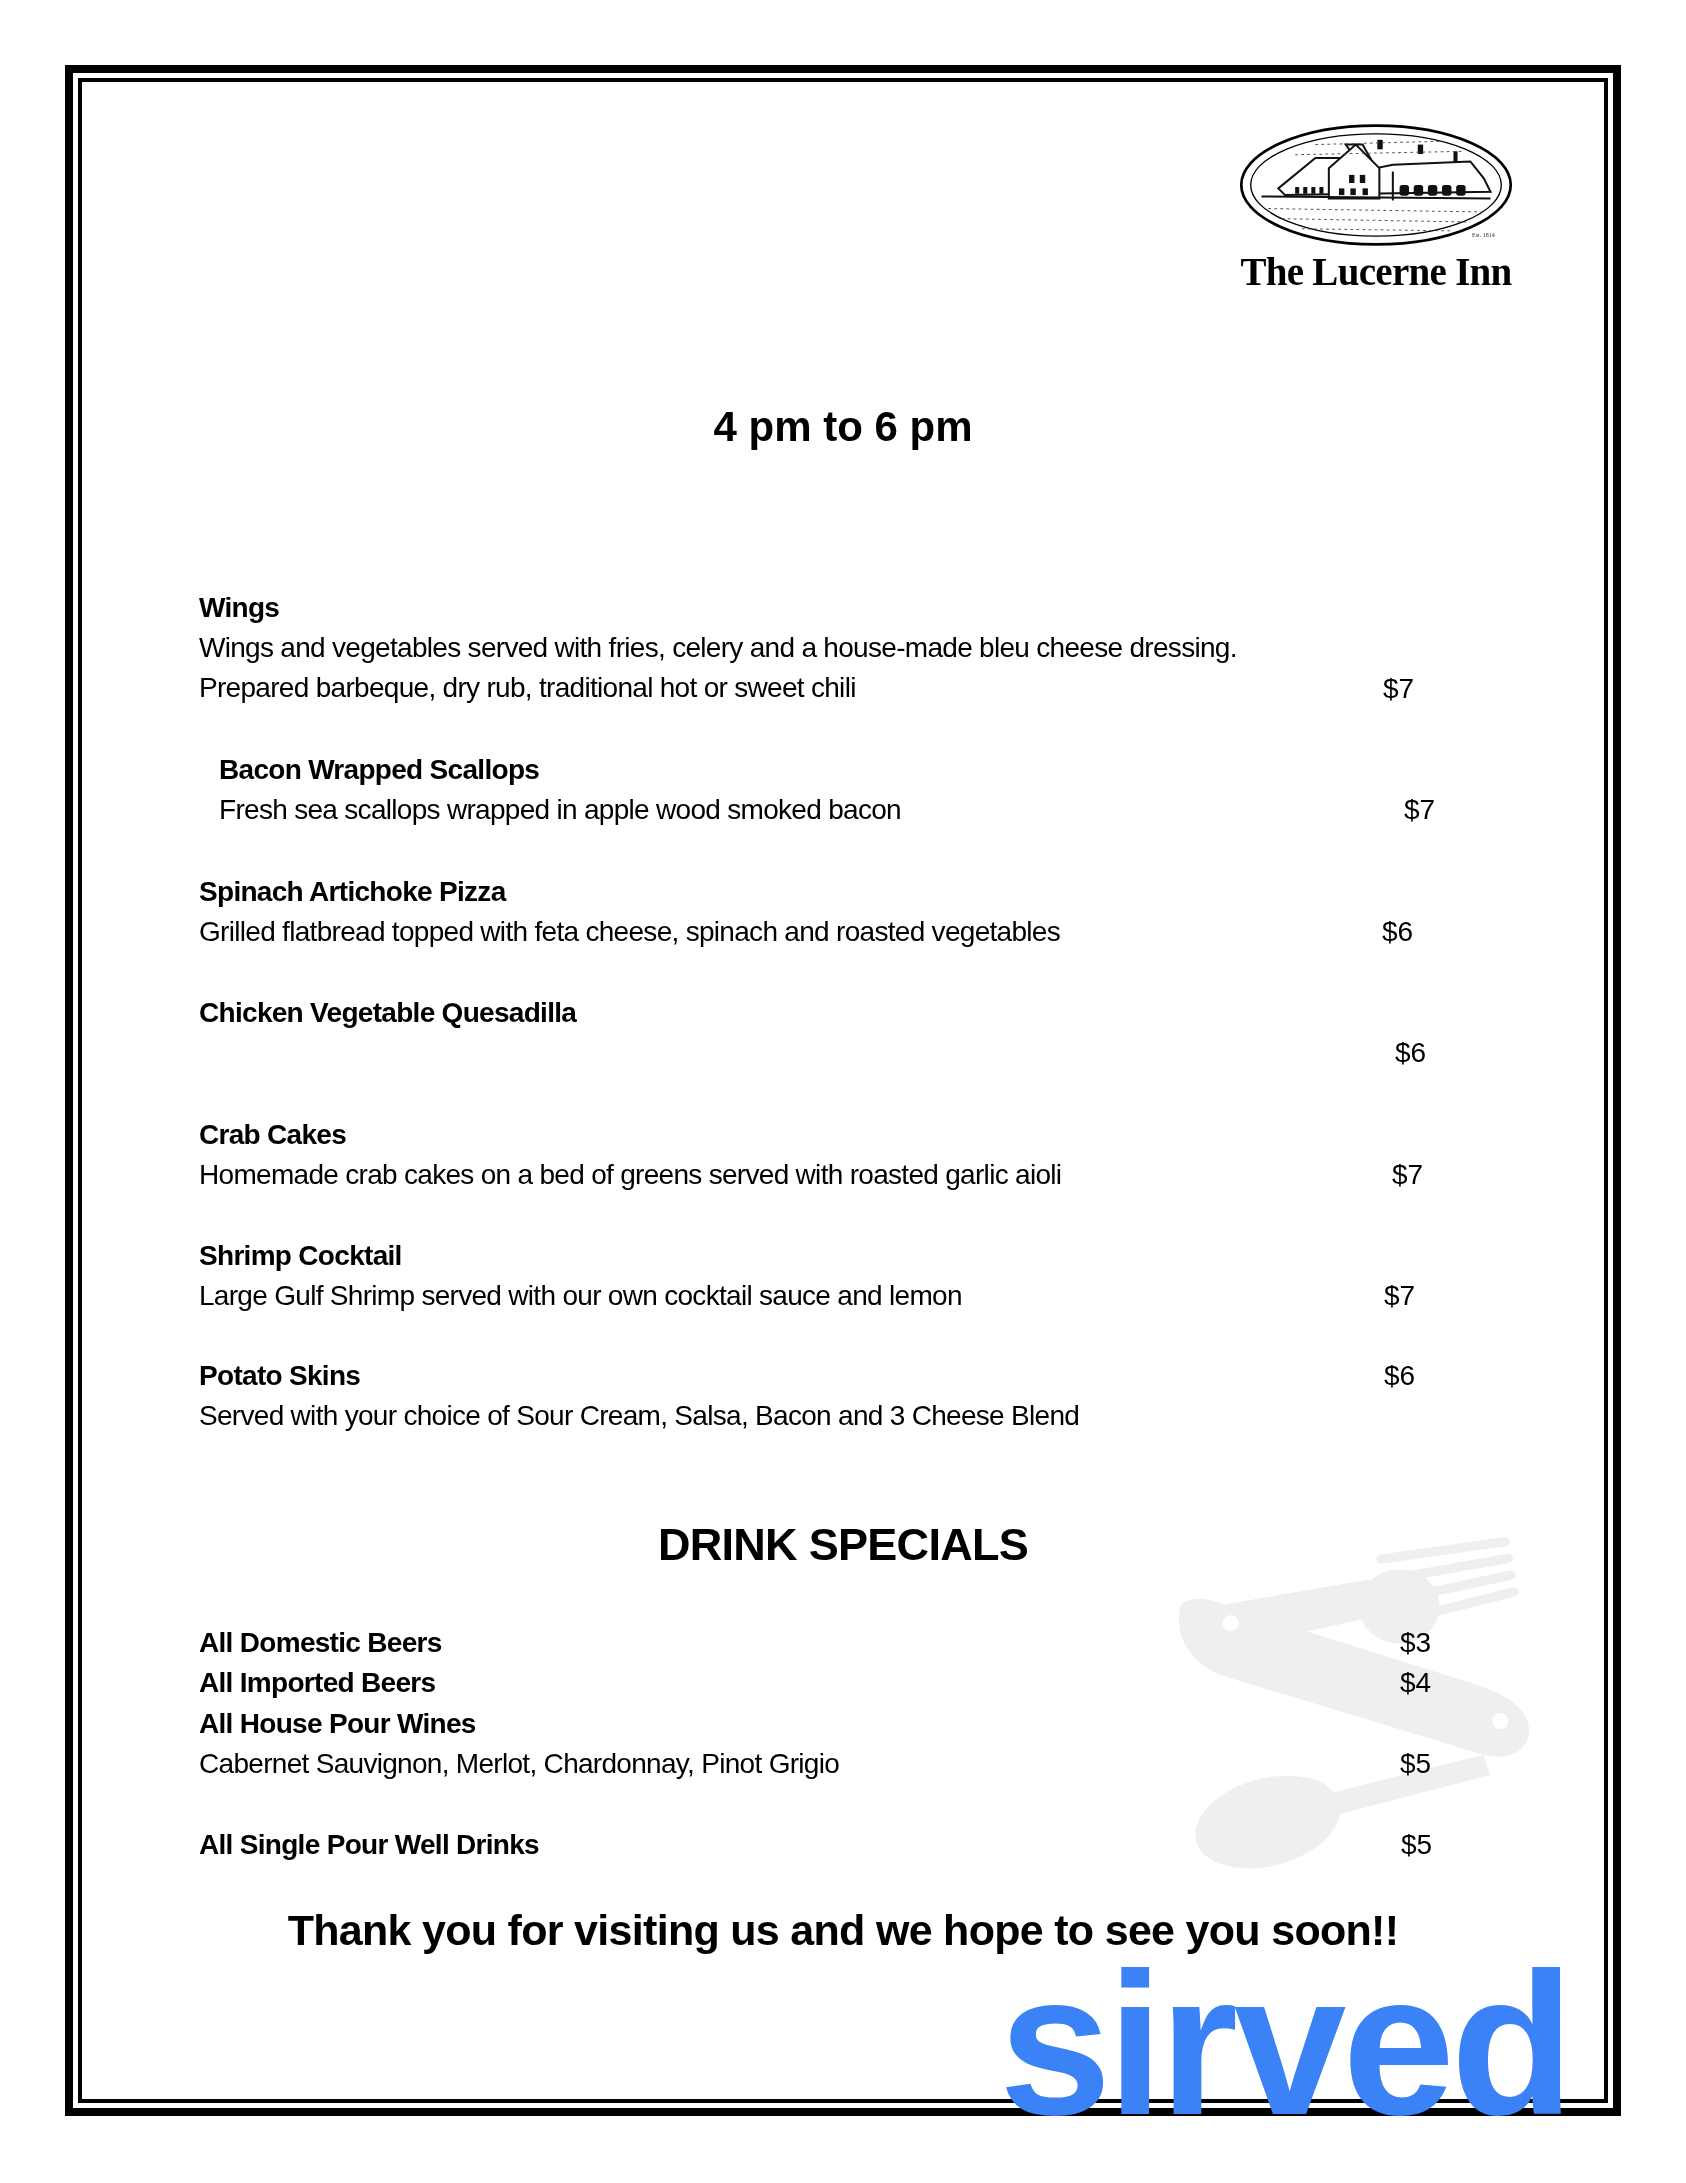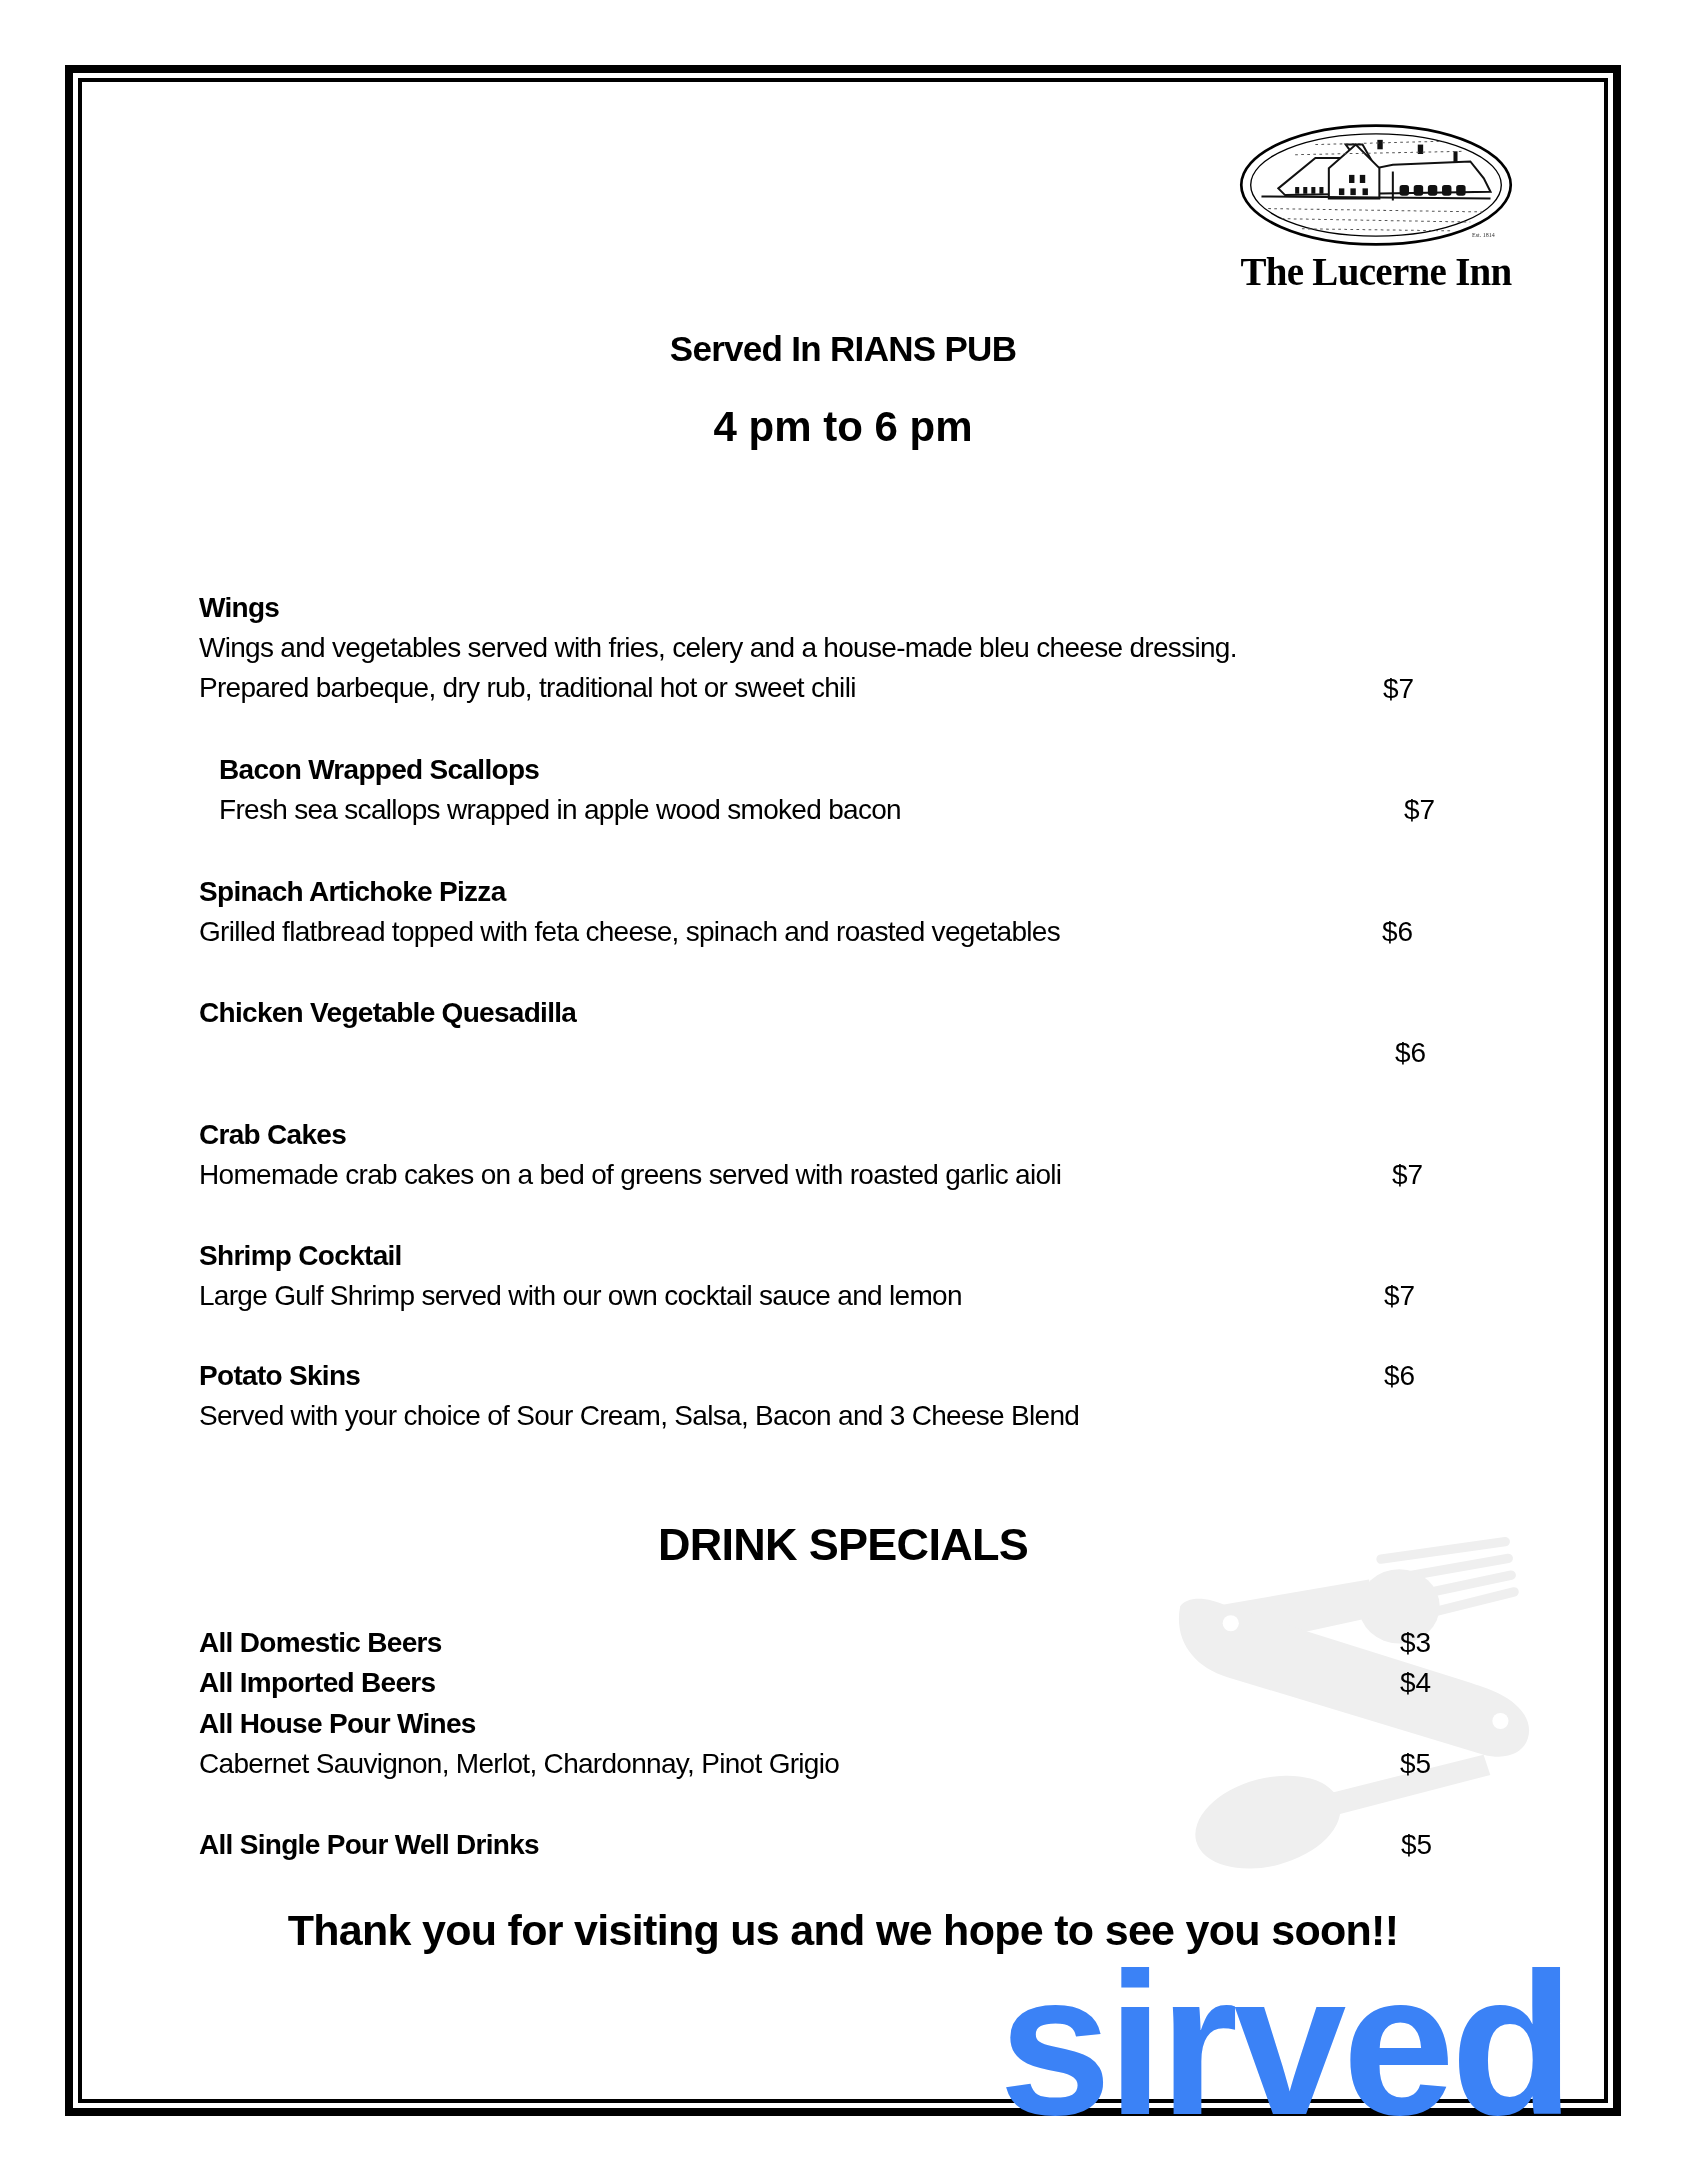--- a/index.html
+++ b/index.html
@@ -98,21 +98,20 @@
         <line x1="90" y1="145" x2="370" y2="150"></line>
         <line x1="120" y1="160" x2="340" y2="163"></line>
         <line x1="110" y1="50" x2="360" y2="45"></line>
         <line x1="140" y1="35" x2="330" y2="30"></line>
       </g>
     </svg>
     <div class="logo-est">Est. 1814</div>
     <div class="logo-name">The Lucerne Inn</div>
   </div>
 
-  <div class="subtitle">Served In RIANS PUB</div>
   <div class="hours">4 pm to 6 pm</div>
 
 
   <div class="item" style="top:588px;">
     <div class="item-name">Wings</div>
     <div class="item-desc">Wings and vegetables served with fries, celery and a house-made bleu cheese dressing.</div>
     <div class="item-desc">Prepared barbeque, dry rub, traditional hot or sweet chili</div>
     <div class="price" style="left:1184px; top:81px;">$7</div>
   </div>
 

